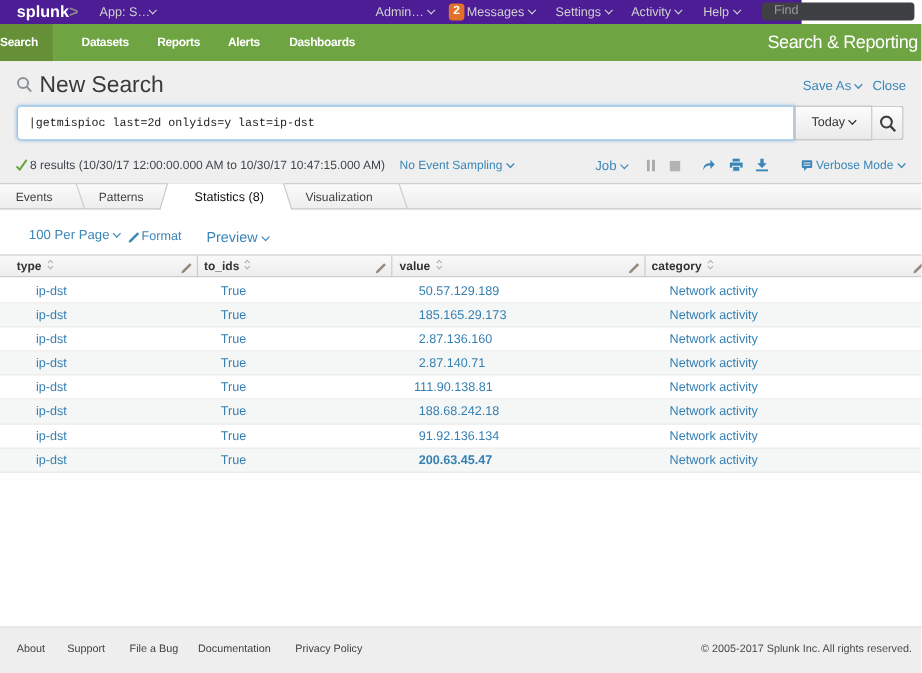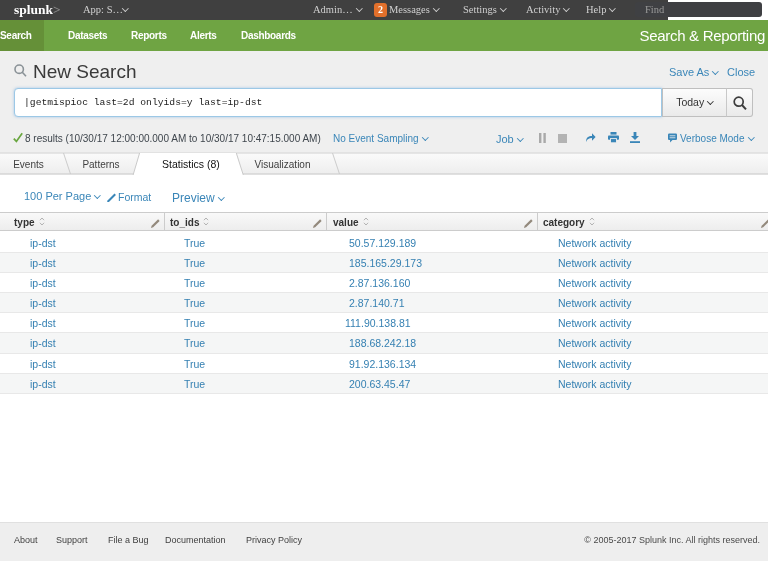--- a/index.html
+++ b/index.html
@@ -3,21 +3,21 @@
 <meta charset="utf-8">
 <style>
   * { margin:0; padding:0; box-sizing:border-box; }
   html,body { width:768px; height:561px; overflow:hidden; }
   body { font-family:"Liberation Sans", sans-serif; position:relative; background:#fff; }
   .abs { position:absolute; }
   .chev { display:inline-block; width:4.6px; height:4.6px; border-right:1.3px solid currentColor; border-bottom:1.3px solid currentColor; transform:rotate(45deg); vertical-align:2px; margin-left:4px; }
   .blue { color:#3a86b8; }
 
   
-  #topbar { position:absolute; left:0; top:0; width:668px; height:20px; background:#404040; color:#d6d6d6; font-size:10.5px;font-family:Liberation Serif, serif; }
+  #topbar { position:absolute; left:0; top:0; width:668px; height:20px; background:#4c1d95; color:#d6d6d6; font-size:10.5px; }
   #topbar .it { position:absolute; top:0; line-height:20px; white-space:nowrap; }
 
   
   #greenbar { position:absolute; left:0; top:20px; width:768px; height:31px; background:#6fa443; color:#fff; }
   #greenbar .it { position:absolute; top:0; line-height:31px; font-size:10px; font-weight:bold; letter-spacing:-0.3px; white-space:nowrap; }
 
   
   #graysec { position:absolute; left:0; top:51px; width:768px; height:102px; background:#efefef; }
 
   
@@ -217,21 +217,21 @@
     </div>
 <div style="position:relative; width:768px; height:20.2px; background:#fff; border-bottom:1px solid #e8e8e8;">
       <span class="cell" style="left:14px;">ip-dst</span>
       <span class="cell" style="left:168px;">True</span>
       <span class="cell" style="left:333px;">91.92.136.134</span>
       <span class="cell" style="left:542px;">Network activity</span>
     </div>
 <div style="position:relative; width:768px; height:20.2px; background:#f5f6f6; border-bottom:1px solid #e8e8e8;">
       <span class="cell" style="left:14px;">ip-dst</span>
       <span class="cell" style="left:168px;">True</span>
-      <span class="cell" style="left:333px;">200.63.45.47</span>
+      <span class="cell" style="left:333px;font-weight:bold;">200.63.45.47</span>
       <span class="cell" style="left:542px;">Network activity</span>
     </div>
 </div>
 
 <div id="footer">
   <span class="it" style="left:14px;">About</span>
   <span class="it" style="left:56px;">Support</span>
   <span class="it" style="left:108px;">File a Bug</span>
   <span class="it" style="left:165px;">Documentation</span>
   <span class="it" style="left:246px;">Privacy Policy</span>

